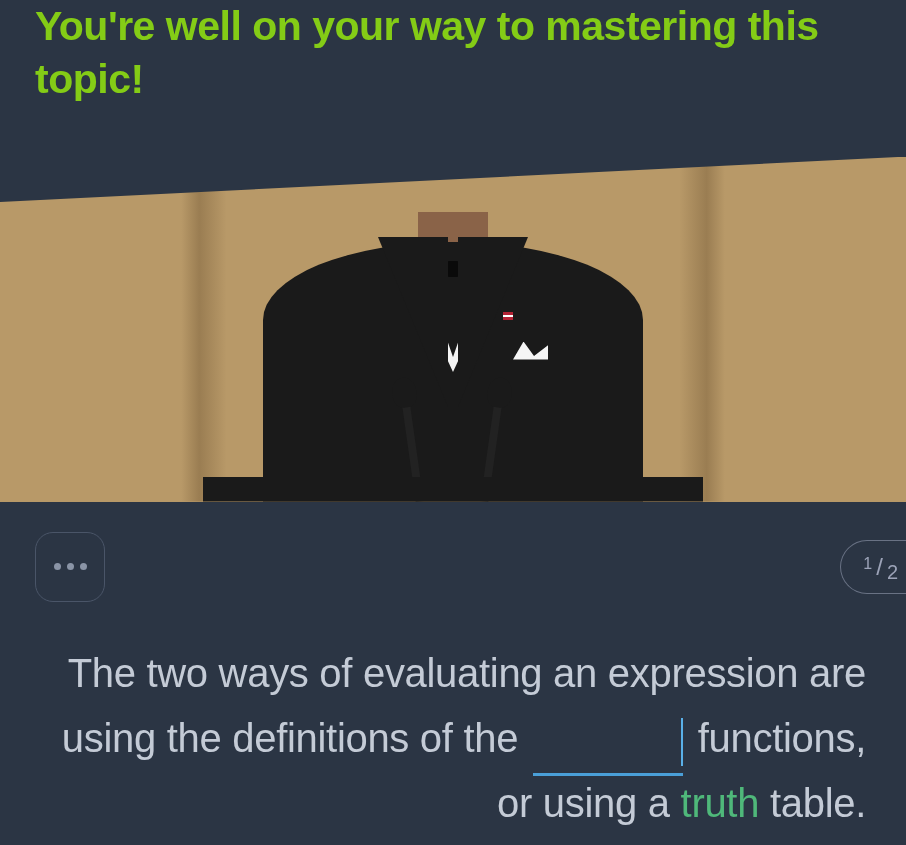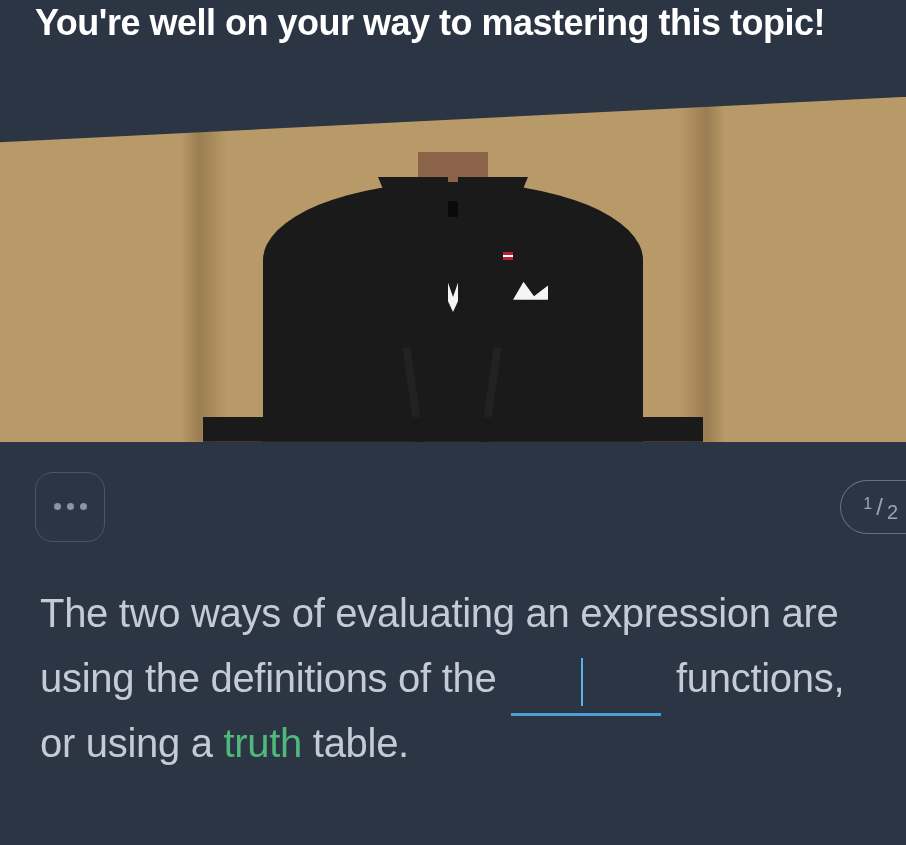--- a/index.html
+++ b/index.html
@@ -10,22 +10,22 @@
     body {
       width: 906px;
       height: 845px;
       background: #2b3544;
       font-family: -apple-system, BlinkMacSystemFont, 'Segoe UI', Helvetica, Arial, sans-serif;
       overflow: hidden;
       position: relative;
     }
     .header-text {
       padding: 0 35px;
-      color: #ffffff;
-      font-size: 36px;
+      color: #84cc16;
+      font-size: 41px;
       font-weight: 600;
       line-height: 1.3;
       letter-spacing: -0.5px;
     }
     .image-container {
       width: 100%;
       height: 345px;
       margin-top: 50px;
       position: relative;
       overflow: hidden;
@@ -239,21 +239,21 @@
       position: relative;
       top: -6px;
     }
     .page-indicator .sub {
       font-size: 20px;
       position: relative;
       top: 4px;
     }
     .question-area {
       padding: 40px 40px 0 40px;
-      text-align: left;
+      text-align: right;
     }
     .question-text {
       color: #c4cbd6;
       font-size: 40px;
       font-weight: 400;
       line-height: 1.55;
       letter-spacing: -0.3px;
     }
     .blank-input {
       display: inline-block;

